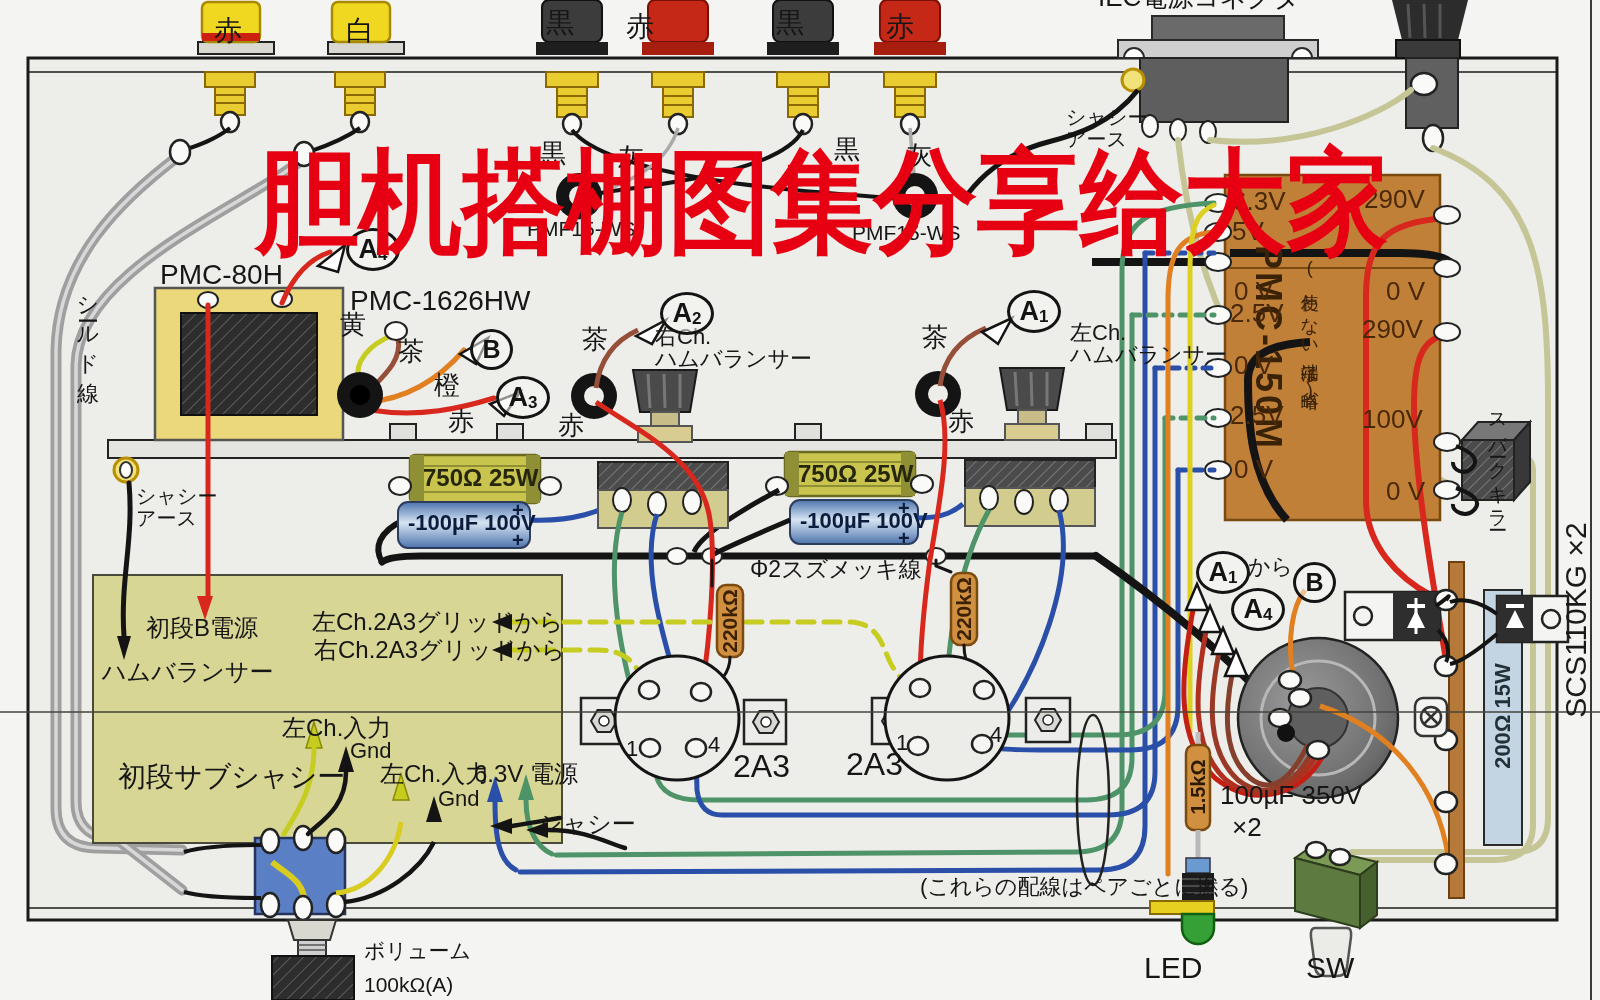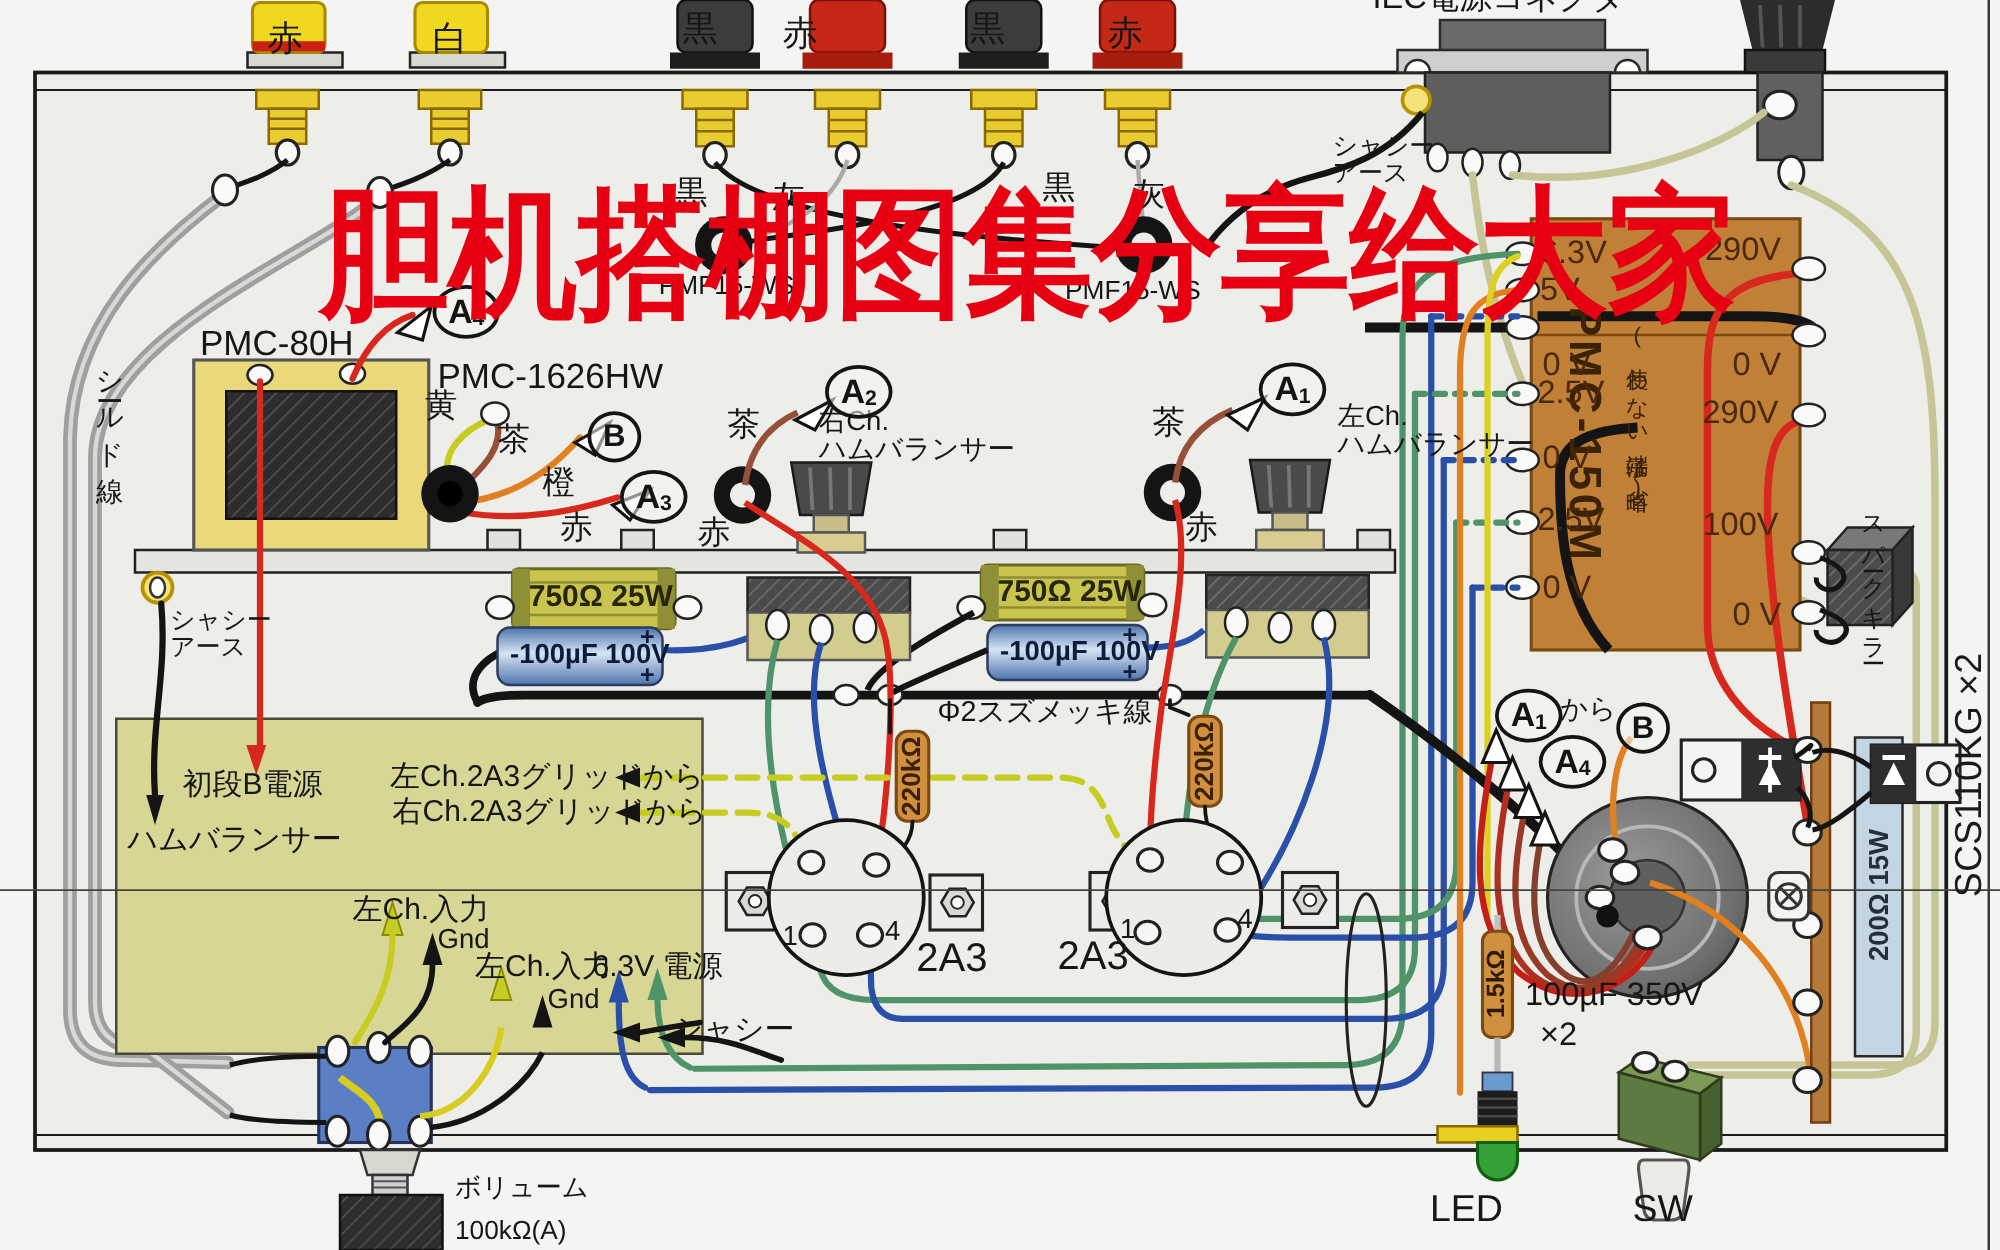--- a/index.html
+++ b/index.html
@@ -567,26 +567,28 @@
 <div class="lb s22" style="left:896px;top:732px">1</div>
 <div class="lb s22" style="left:990px;top:724px">4</div>
 <div class="lb s24" style="left:538px;top:812px">シャシー</div>
 
 <div class="lb s24" style="left:146px;top:616px">初段B電源</div>
 <div class="lb s24" style="left:102px;top:660px">ハムバランサー</div>
 <div class="lb s24" style="left:312px;top:610px">左Ch.2A3グリッドから</div>
 <div class="lb s24" style="left:314px;top:638px">右Ch.2A3グリッドから</div>
 <div class="lb s24" style="left:282px;top:716px">左Ch.入力</div>
 <div class="lb s22" style="left:350px;top:740px">Gnd</div>
+<div class="lb s28" style="left:118px;top:762px">初段サブシャシー</div>
 <div class="lb s24" style="left:380px;top:762px">左Ch.入力</div>
 <div class="lb s22" style="left:438px;top:788px">Gnd</div>
 <div class="lb s24" style="left:474px;top:762px">6.3V 電源</div>
 
 <div class="lb s27" style="left:364px;top:940px">ボリューム</div>
 <div class="lb s27" style="left:364px;top:974px">100kΩ(A)</div>
+<div class="lb s22" style="left:920px;top:876px">(これらの配線はペアごとに撚る)</div>
 <div class="lb s30" style="left:1144px;top:952px">LED</div>
 <div class="lb s30" style="left:1306px;top:952px">SW</div>
 
 <div class="rot psuName" style="left:1268px;top:348px">PMC-150M</div>
 <div class="lb psuNote vert" style="left:1300px;top:258px">(使わない端子は省略)</div>
 <div class="tap" style="left:1232px;top:186px">6.3V</div>
 <div class="tap" style="left:1232px;top:216px">5V</div>
 <div class="tap" style="left:1234px;top:276px">0 V</div>
 <div class="tap" style="left:1230px;top:298px">2.5V</div>
 <div class="tap" style="left:1234px;top:350px">0 V</div>

